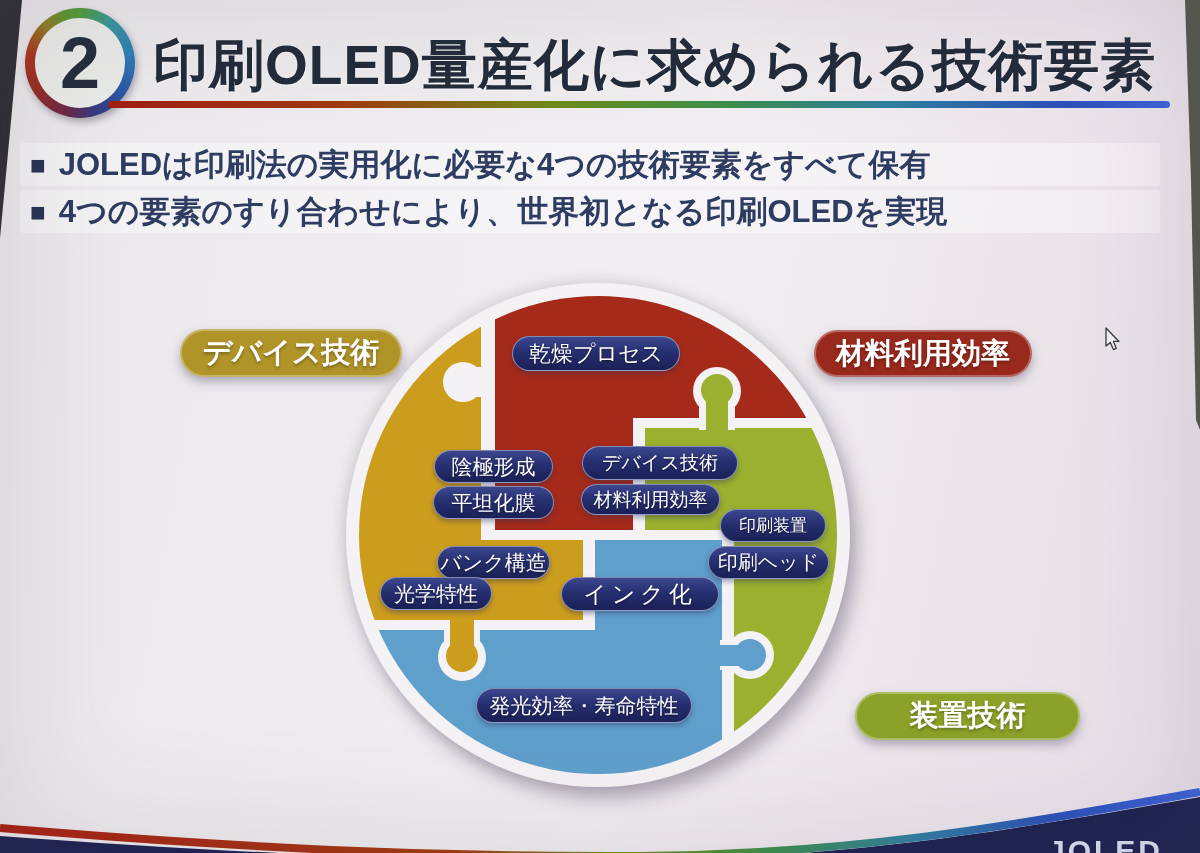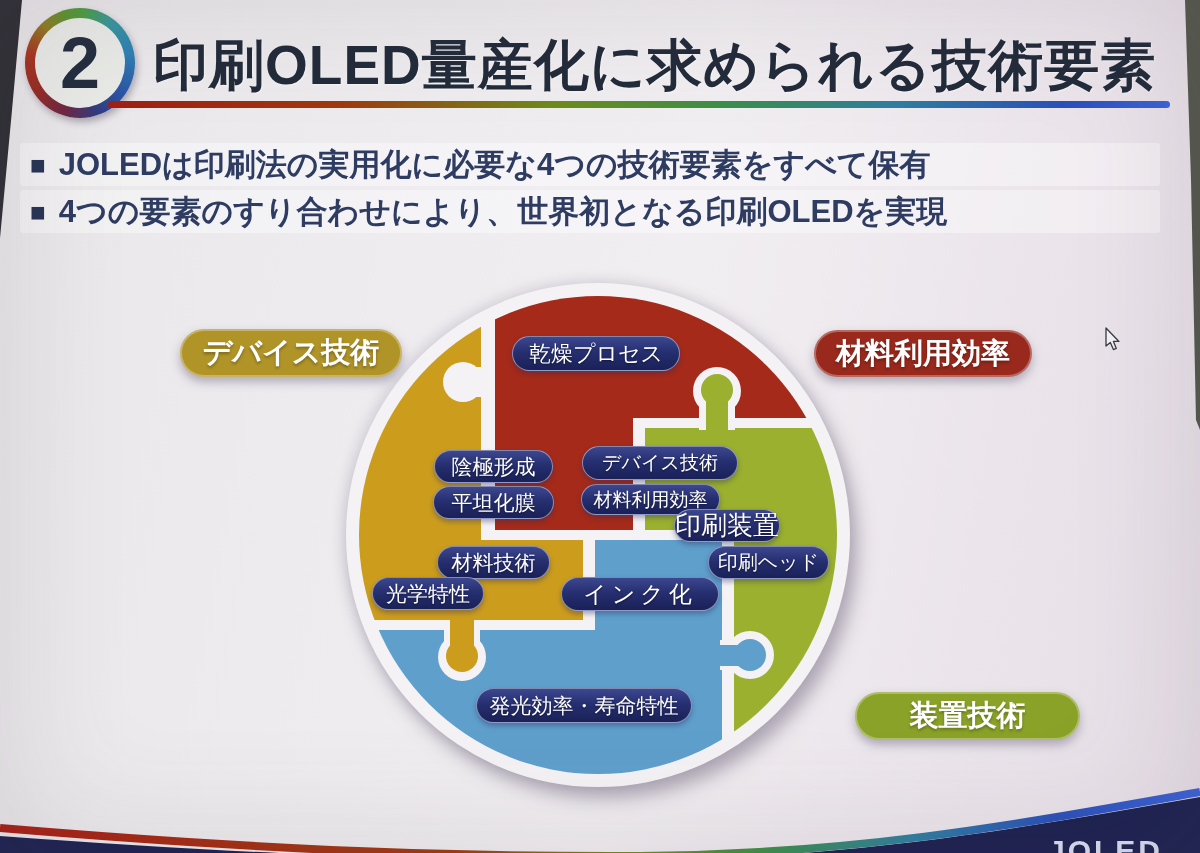--- a/index.html
+++ b/index.html
@@ -134,24 +134,24 @@
 
   <div class="corner device" style="left:180px;top:329px;width:218px;height:44px">デバイス技術</div>
   <div class="corner process" style="left:814px;top:330px;width:214px;height:43px">材料利用効率</div>
   <div class="corner equipment" style="left:855px;top:692px;width:221px;height:44px">装置技術</div>
 
   <div class="tag" style="left:512px;top:336px;width:166px;height:33px;font-size:22px">乾燥プロセス</div>
   <div class="tag" style="left:434px;top:450px;width:117px;height:31px;font-size:21px">陰極形成</div>
   <div class="tag" style="left:433px;top:486px;width:119px;height:31px;font-size:21px">平坦化膜</div>
   <div class="tag" style="left:582px;top:446px;width:154px;height:32px;font-size:19px">デバイス技術</div>
   <div class="tag" style="left:581px;top:484px;width:137px;height:29px;font-size:19px">材料利用効率</div>
-  <div class="tag" style="left:674px;top:509px;width:104px;height:31px;font-size:26px">印刷装置</div>
+  <div class="tag" style="left:720px;top:509px;width:104px;height:31px;font-size:17px">印刷装置</div>
   <div class="tag" style="left:708px;top:546px;width:119px;height:31px;font-size:20px">印刷ヘッド</div>
-  <div class="tag" style="left:437px;top:546px;width:111px;height:31px;font-size:21px">材料技術</div>
-  <div class="tag" style="left:372px;top:577px;width:110px;height:31px;font-size:21px">光学特性</div>
+  <div class="tag" style="left:437px;top:546px;width:111px;height:31px;font-size:21px">バンク構造</div>
+  <div class="tag" style="left:380px;top:577px;width:110px;height:31px;font-size:21px">光学特性</div>
   <div class="tag" style="left:561px;top:577px;width:156px;height:32px;font-size:23px;letter-spacing:5px">インク化</div>
   <div class="tag" style="left:476px;top:688px;width:214px;height:33px;font-size:21px">発光効率・寿命特性</div>
 
   <svg class="bottom-svg" width="1200" height="853" viewBox="0 0 1200 853">
     <defs>
       <linearGradient id="bandline" x1="0" y1="0" x2="1" y2="0">
         <stop offset="0" stop-color="#a81f14"></stop>
         <stop offset="0.38" stop-color="#a03a10"></stop>
         <stop offset="0.52" stop-color="#6f8c1a"></stop>
         <stop offset="0.64" stop-color="#3c8f4a"></stop>

